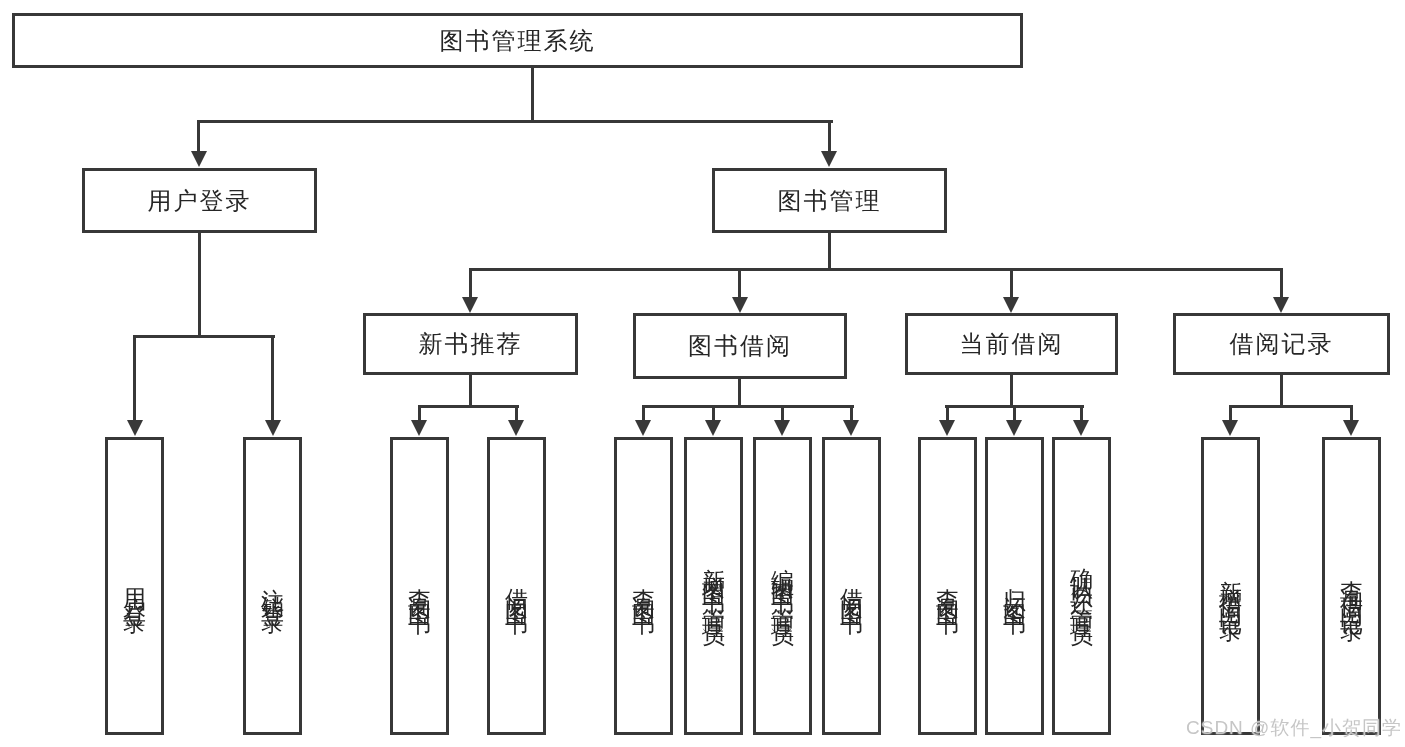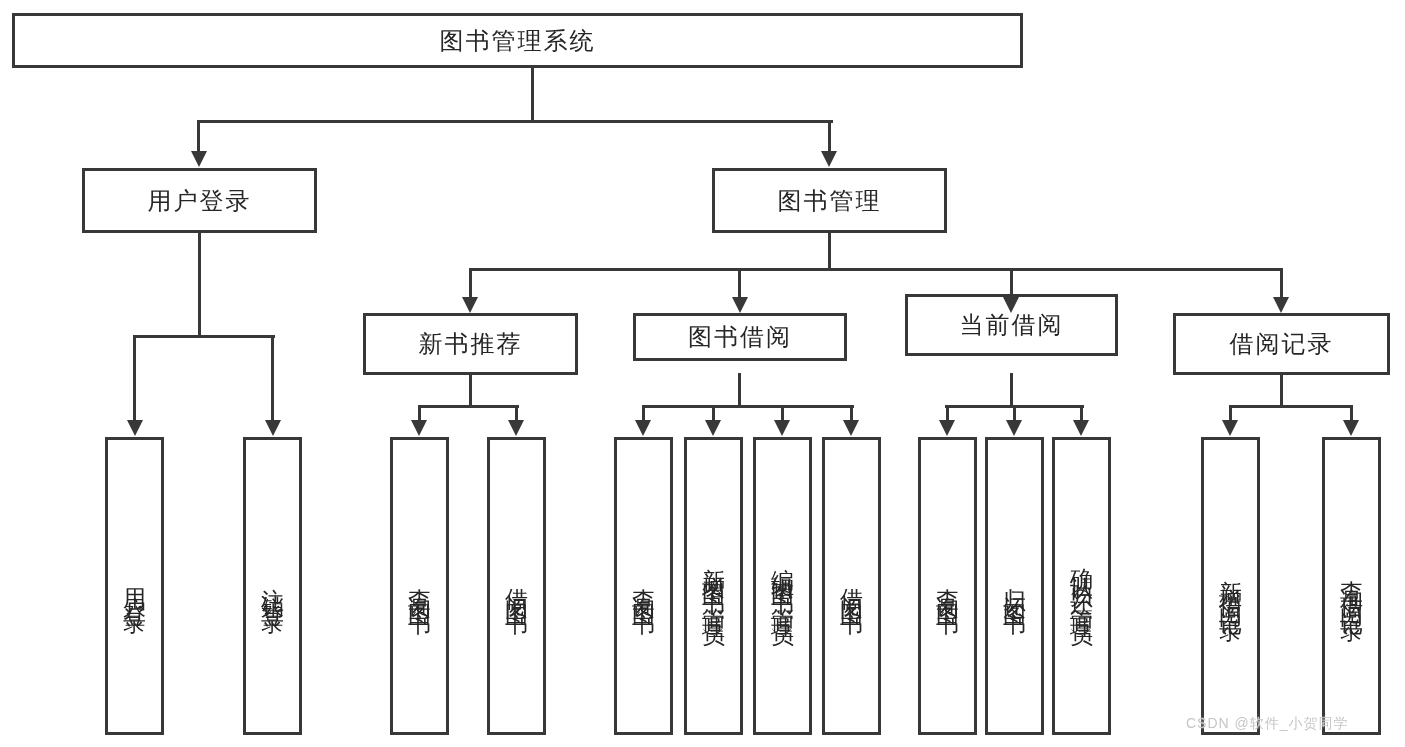--- a/index.html
+++ b/index.html
@@ -21,21 +21,21 @@
   .vl{position:absolute;width:3px;background:#383838;z-index:1;}
   .hl{position:absolute;height:3px;background:#383838;z-index:1;}
   
   .ah{
     position:absolute;width:0;height:0;z-index:3;
     border-left:8px solid transparent;border-right:8px solid transparent;
     border-top:16px solid #383838;
   }
   .watermark{
     position:absolute;left:1186px;top:715px;z-index:6;
-    font-size:14px;color:#c6c6c6;letter-spacing:1px;white-space:nowrap;
+    font-size:19px;color:#c6c6c6;letter-spacing:1px;white-space:nowrap;
     text-shadow:0 0 2px #ffffff;
   }
 </style>
 </head>
 <body>
 
 <div class="stage">
 
   <div class="vl" style="left:531px;top:66px;height:56px;"></div>
   <div class="hl" style="left:197px;top:120px;width:636px;"></div>
@@ -103,24 +103,24 @@
   <div class="box h" style="left:82px;top:168px;width:235px;height:65px;">
     <span>用户登录</span>
   </div>
   <div class="box h" style="left:363px;top:313px;width:215px;height:62px;">
     <span>新书推荐</span>
   </div>
 
   <div class="box h" style="left:712px;top:168px;width:235px;height:65px;">
     <span>图书管理</span>
   </div>
-  <div class="box h" style="left:633px;top:313px;width:214px;height:48px;">
+  <div class="box h" style="left:633px;top:313px;width:214px;height:66px;">
     <span>图书借阅</span>
   </div>
-  <div class="box h" style="left:905px;top:294px;width:213px;height:62px;">
+  <div class="box h" style="left:905px;top:313px;width:213px;height:62px;">
     <span>当前借阅</span>
   </div>
   <div class="box h" style="left:1173px;top:313px;width:217px;height:62px;">
     <span>借阅记录</span>
   </div>
 
   <div class="box v" style="left:105px;top:437px;width:59px;height:298px;">
     <span>用户登录</span>
   </div>
   <div class="box v" style="left:243px;top:437px;width:59px;height:298px;">

